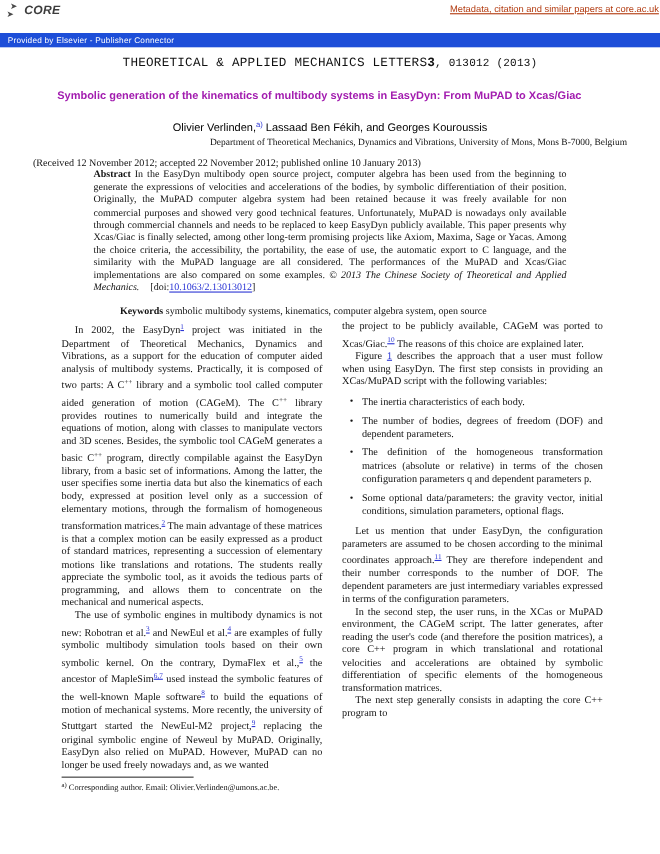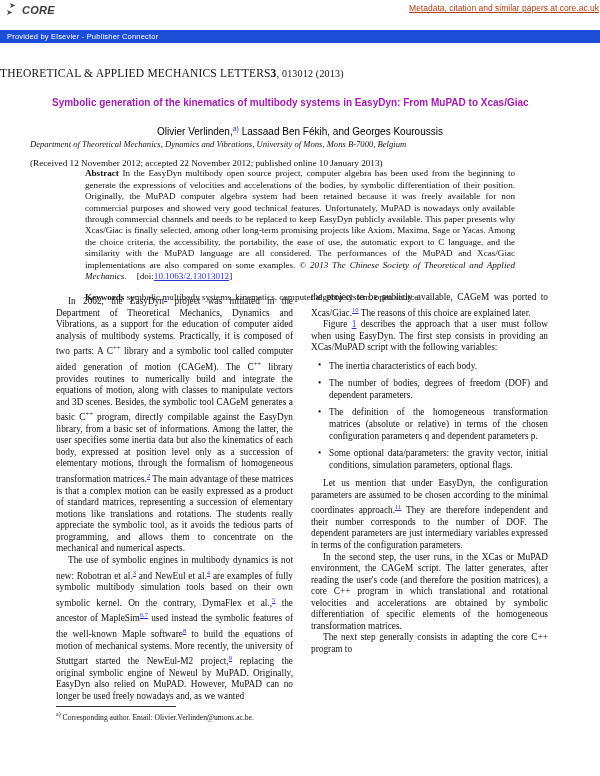--- a/index.html
+++ b/index.html
@@ -67,24 +67,24 @@
     line-height: 13px;
     font-family: "Liberation Sans", "DejaVu Sans", sans-serif;
     font-size: 7.5px;
     padding-left: 7px;
     letter-spacing: 0.2px;
     box-sizing: border-box;
   }
 
   
   #journal-head {
-    text-align: left;
-    font-family: Liberation Serif, serif;
+    text-align: center;
+    font-family: Liberation Mono, monospace;
     font-size: 11.5px;
-    margin-top: 24px;
+    margin-top: 8px;
     letter-spacing: 0.2px;
   }
   #journal-head .jvol { font-weight: bold; }
   #journal-head .jnum { font-size: 10px; }
 
   
   #paper-title {
     font-family: Liberation Sans, sans-serif;
     font-weight: bold;
     font-size: 10px;
@@ -101,23 +101,22 @@
     margin: 12px 40px 0 40px;
     color: #000;
   }
   #authors .fnmark {
     color: #2b35d4;
     font-size: 7px;
     vertical-align: super;
   }
   #affiliation {
     font-family: "Liberation Serif", "DejaVu Serif", serif;
-    font-style: italic;
     font-size: 8.6px;
-    text-align: left;
+    text-align: right;
     margin: 2px 30px 0 30px;
   }
   #dates {
     font-family: "Liberation Serif", "DejaVu Serif", serif;
     font-size: 9.2px;
     text-align: left;
     margin: 9px 30px 0 30px;
   }
 
   
@@ -132,21 +131,21 @@
   #abstract-block .cc { font-style: italic; }
   .doi-wrap { margin-left: 10px; }
   .doi-link { color: #2b35d4; }
 
   #keywords-block {
     margin: 10px 85px 0 85px;
     font-size: 9.1px;
     line-height: 11.4px;
     text-align: justify;
   }
-  #keywords-block .lead { font-weight: bold; }
+  #keywords-block .lead { font-weight: bold; margin-left: 24px; }
 
   
   #columns {
     position: absolute;
     top: 292px;
     left: 56px;
     right: 52px;
     display: flex;
     gap: 18px;
   }

